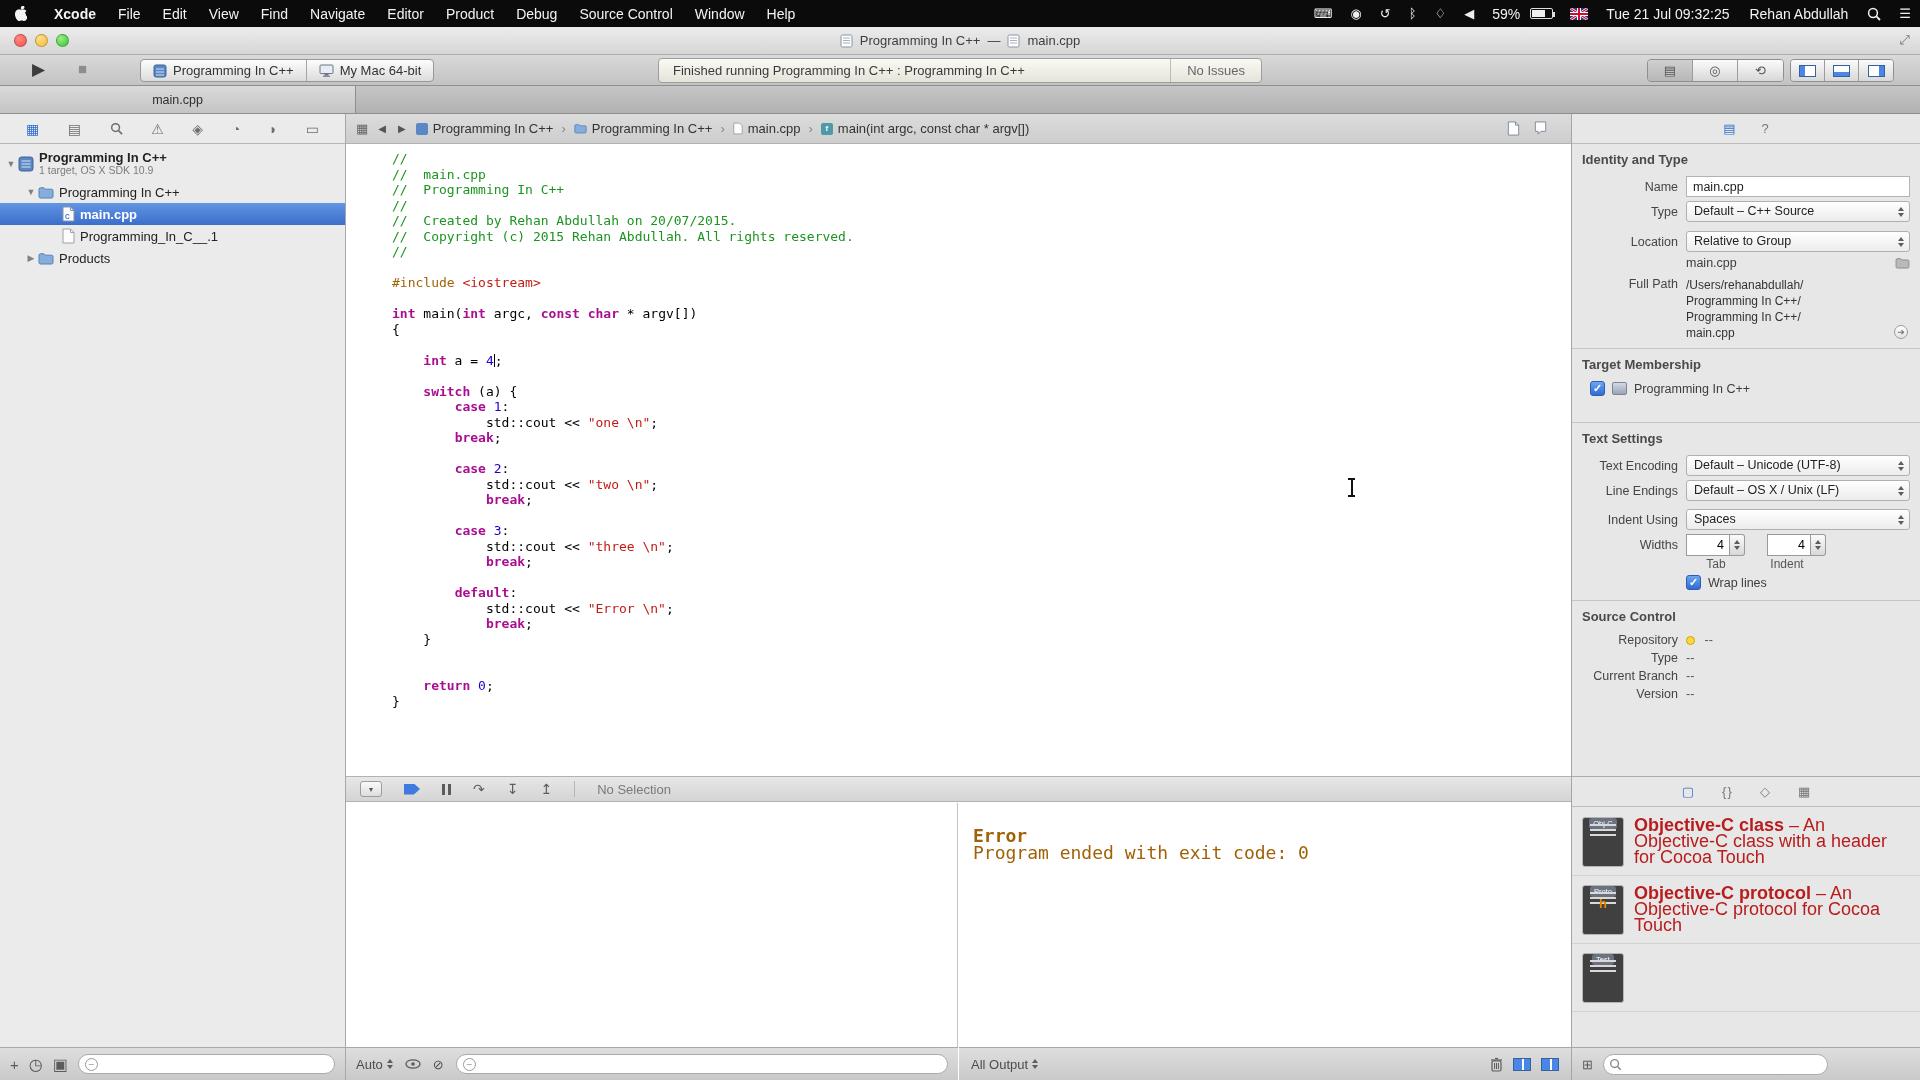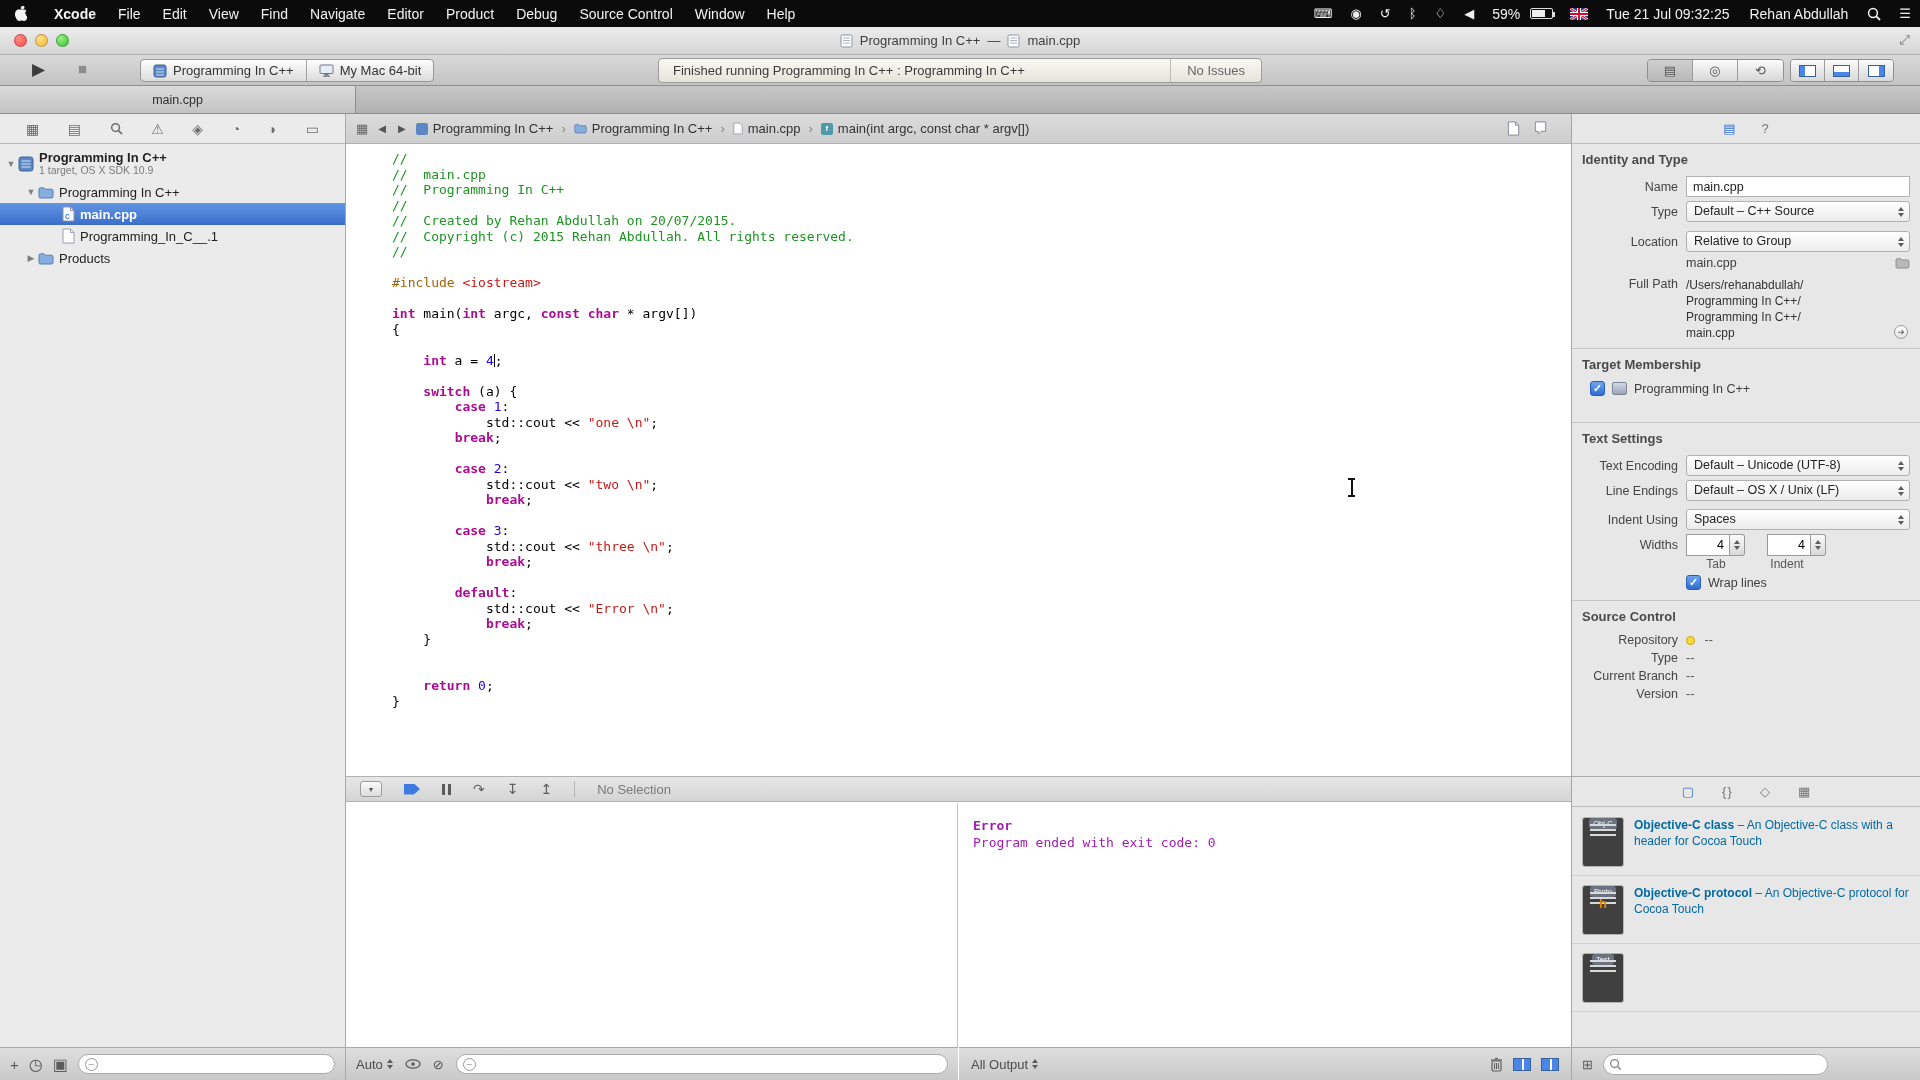--- a/index.html
+++ b/index.html
@@ -137,22 +137,22 @@
               clip-path:polygon(0 0, 62% 0, 100% 50%, 62% 100%, 0 100%); }
   .pause-glyph { display:flex; gap:3px; }
   .pause-glyph i { width:3px; height:11px; background:#5c5c5c; }
   .dbg-step { font-size:14px; color:#5c5c5c; }
   .dbg-div { width:1px; height:16px; background:#b5b5b5; }
   .dbg-status { font-size:13px; color:#7a7a7a; }
 
   .variables-pane { position:absolute; left:0; width:612px; top:689px; bottom:33px; background:#fff;
                     border-right:1px solid #c3c3c3; }
   .console-pane { position:absolute; left:613px; right:0; top:689px; bottom:33px; background:#fff;
-                  font-family:"DejaVu Sans Mono", monospace; font-size:13px; color:#a21caf;
-                  padding:14px 0 0 14px; line-height:17px; }
+                  font-family:"DejaVu Sans Mono", monospace; font-size:18px; color:#a16207;
+                  padding:24px 0 0 14px; line-height:17px; }
   .console-line1 { font-weight:bold; }
   .vars-bottombar { position:absolute; left:0; width:612px; bottom:0; height:33px; display:flex;
                     align-items:center; gap:12px; padding:0 10px; color:#4c4c4c; font-size:13px; }
   .out-bottombar { position:absolute; left:613px; right:0; bottom:0; height:33px; display:flex;
                    align-items:center; gap:12px; padding:0 12px; color:#4c4c4c; font-size:13px; }
   .stepper-col { display:inline-flex; flex-direction:column; align-items:center; gap:2px; margin-left:4px; }
   .tri-up { width:0;height:0;border-left:3.5px solid transparent;border-right:3.5px solid transparent;
             border-bottom:4.5px solid #5d5d5d; }
   .tri-down { width:0;height:0;border-left:3.5px solid transparent;border-right:3.5px solid transparent;
               border-top:4.5px solid #5d5d5d; }
@@ -207,21 +207,21 @@
   .lib-items { position:absolute; top:31px; left:0; right:0; bottom:33px; overflow:hidden; }
   .lib-item { display:flex; gap:10px; padding:9px 10px 8px; border-bottom:1px solid #d2d2d2; }
   .lib-doc { width:42px; height:50px; background:#404040; border:1px solid #b5b5b5; border-radius:3px;
              position:relative; flex:none; display:flex; align-items:flex-start; justify-content:center;
              padding-bottom:5px; }
   .lib-doc::before { content:""; position:absolute; top:6px; left:7px; right:7px; height:2px; background:#d9d9d9;
              box-shadow:0 5px 0 #d9d9d9, 0 10px 0 #d9d9d9; }
   .lib-badge { background:#6b7280; color:#fff; font-size:7.5px; border-radius:3px; padding:1px 4px; }
   .lib-letter { position:absolute; top:10px; left:0; right:0; text-align:center; color:#e68a00;
                 font-weight:bold; font-size:13px; }
-  .lib-text { font-size:12px; line-height:16px; color:#0369a1; }
+  .lib-text { font-size:18px; line-height:16px; color:#b91c1c; }
   .lib-title { font-weight:bold; }
   .lib-bottombar { position:absolute; left:0; right:0; bottom:0; height:33px; display:flex; align-items:center;
                    gap:10px; padding:0 10px; color:#5c5c5c; }
   .search-capsule { width:225px; height:21px; border:1px solid #ababab; border-radius:11px; background:#fff;
                     display:flex; align-items:center; padding:0 5px; }
 
   svg { display:block; }
 </style>
 </head>
 <body>

